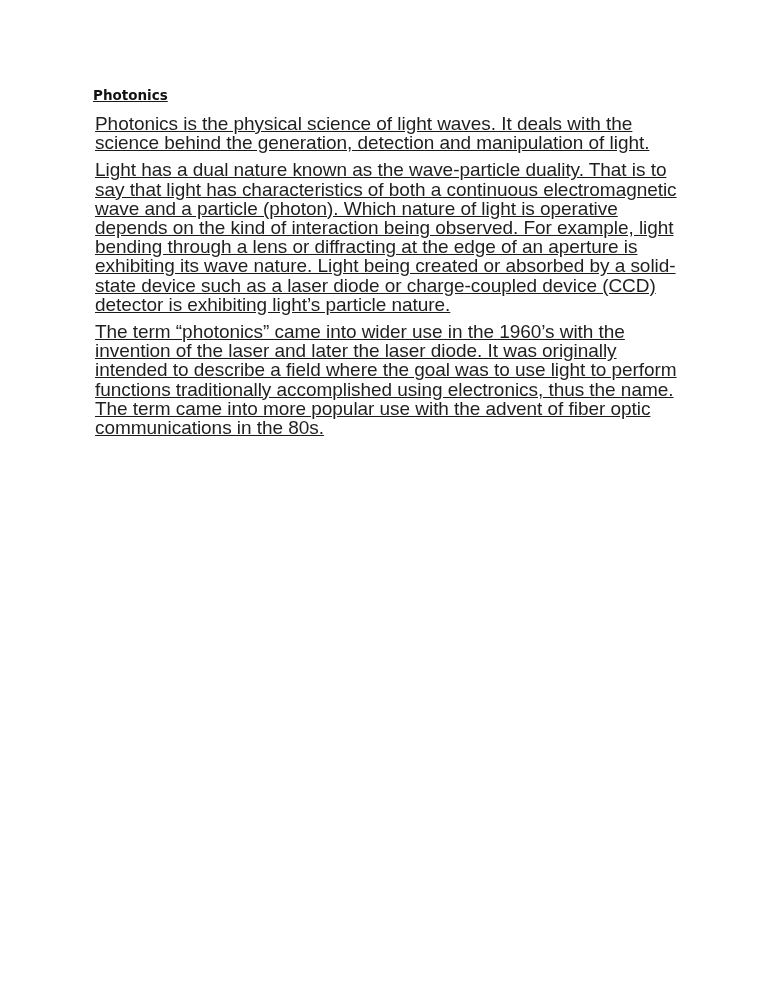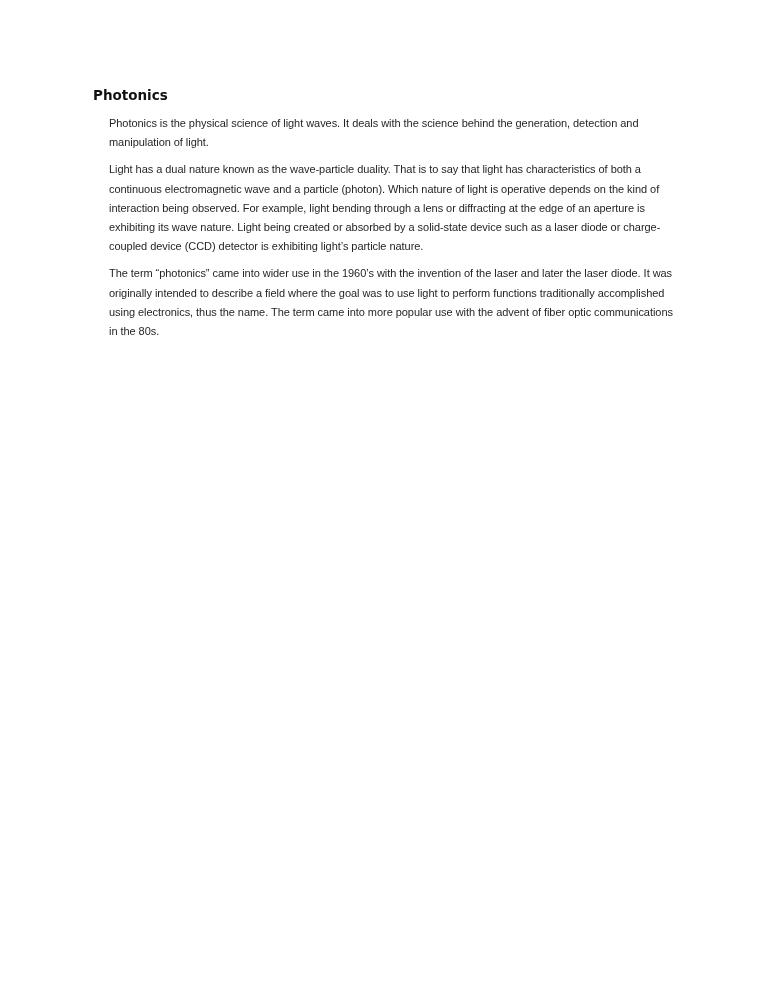--- a/index.html
+++ b/index.html
@@ -12,34 +12,35 @@
       height: 994px;
       position: relative;
       overflow: hidden;
     }
     .page {
       position: absolute;
       left: 93px;
       top: 86px;
       width: 590px;
       color: #1a1a1a;
+      text-decoration: underline;
     }
     .heading {
       font-family: "DejaVu Sans", sans-serif;
       font-weight: bold;
       font-size: 13.5px;
       line-height: 18px;
       margin: 0 0 10px 0;
       color: #111111;
     }
     .para {
       font-family: "Liberation Sans", sans-serif;
-      font-size: 11px;
+      font-size: 19px;
       line-height: 19.2px;
-      margin: 0 0 8px 16px;
+      margin: 0 0 8px 2px;
       color: #1f1f1f;
       letter-spacing: -0.05px;
     }
   </style>
 </head>
 <body>
 
 <div class="page">
   <h1 class="heading">Photonics</h1>
   <p class="para">Photonics is the physical science of light waves. It deals with the science behind the generation, detection and manipulation of light.</p>

